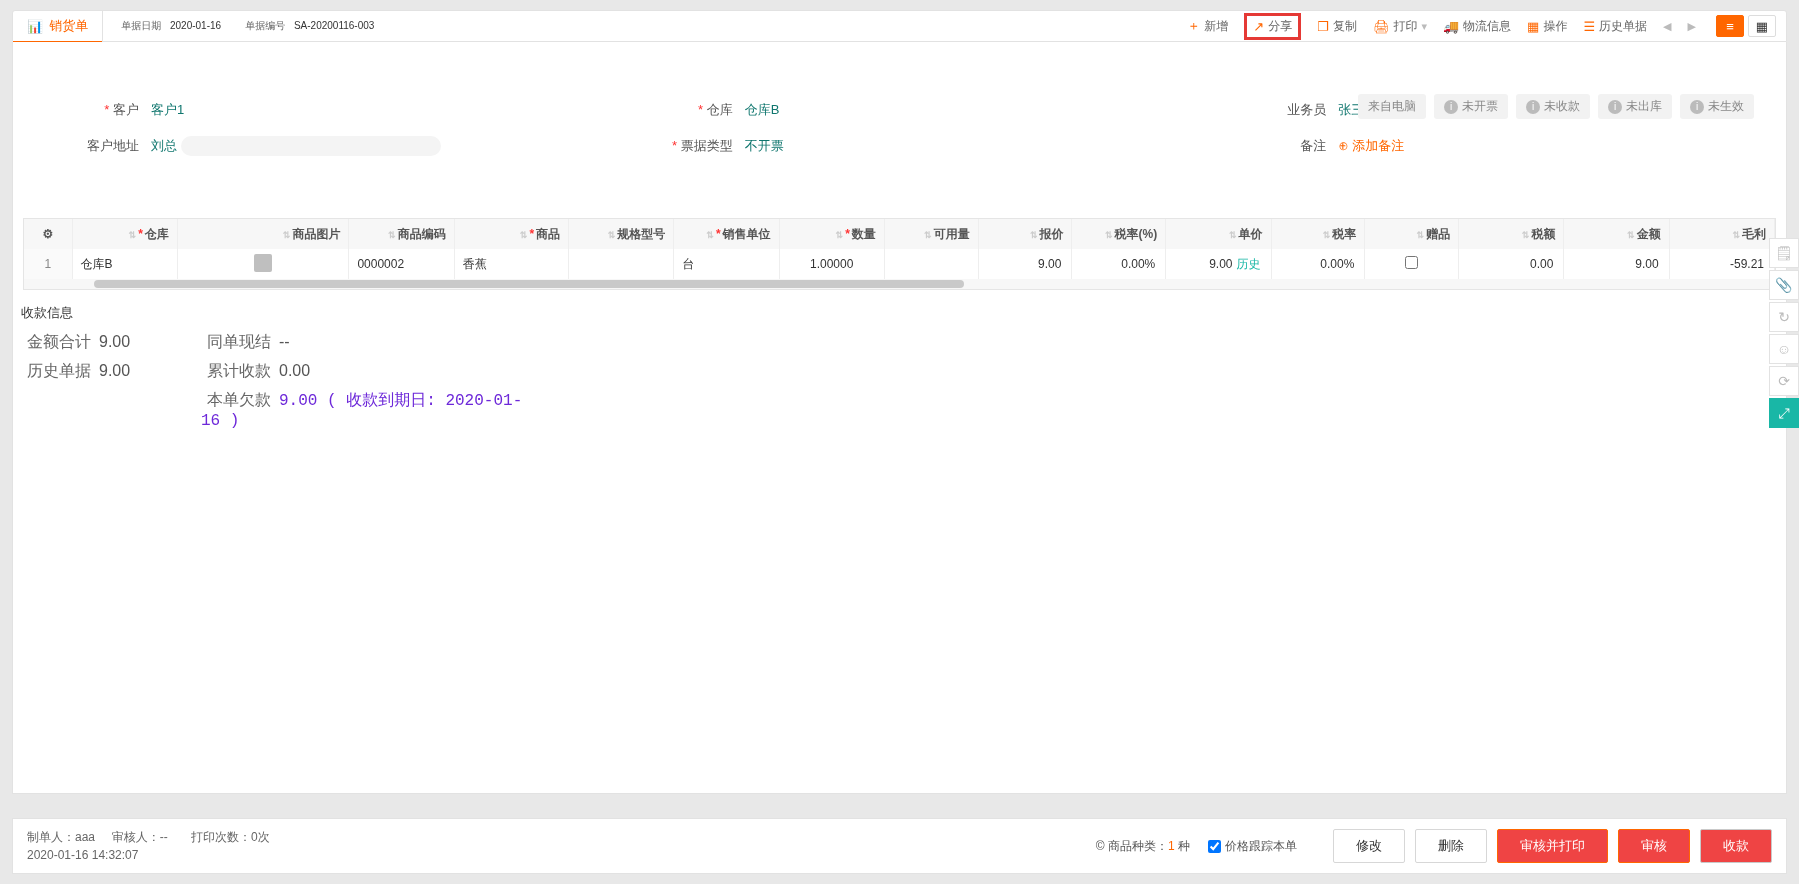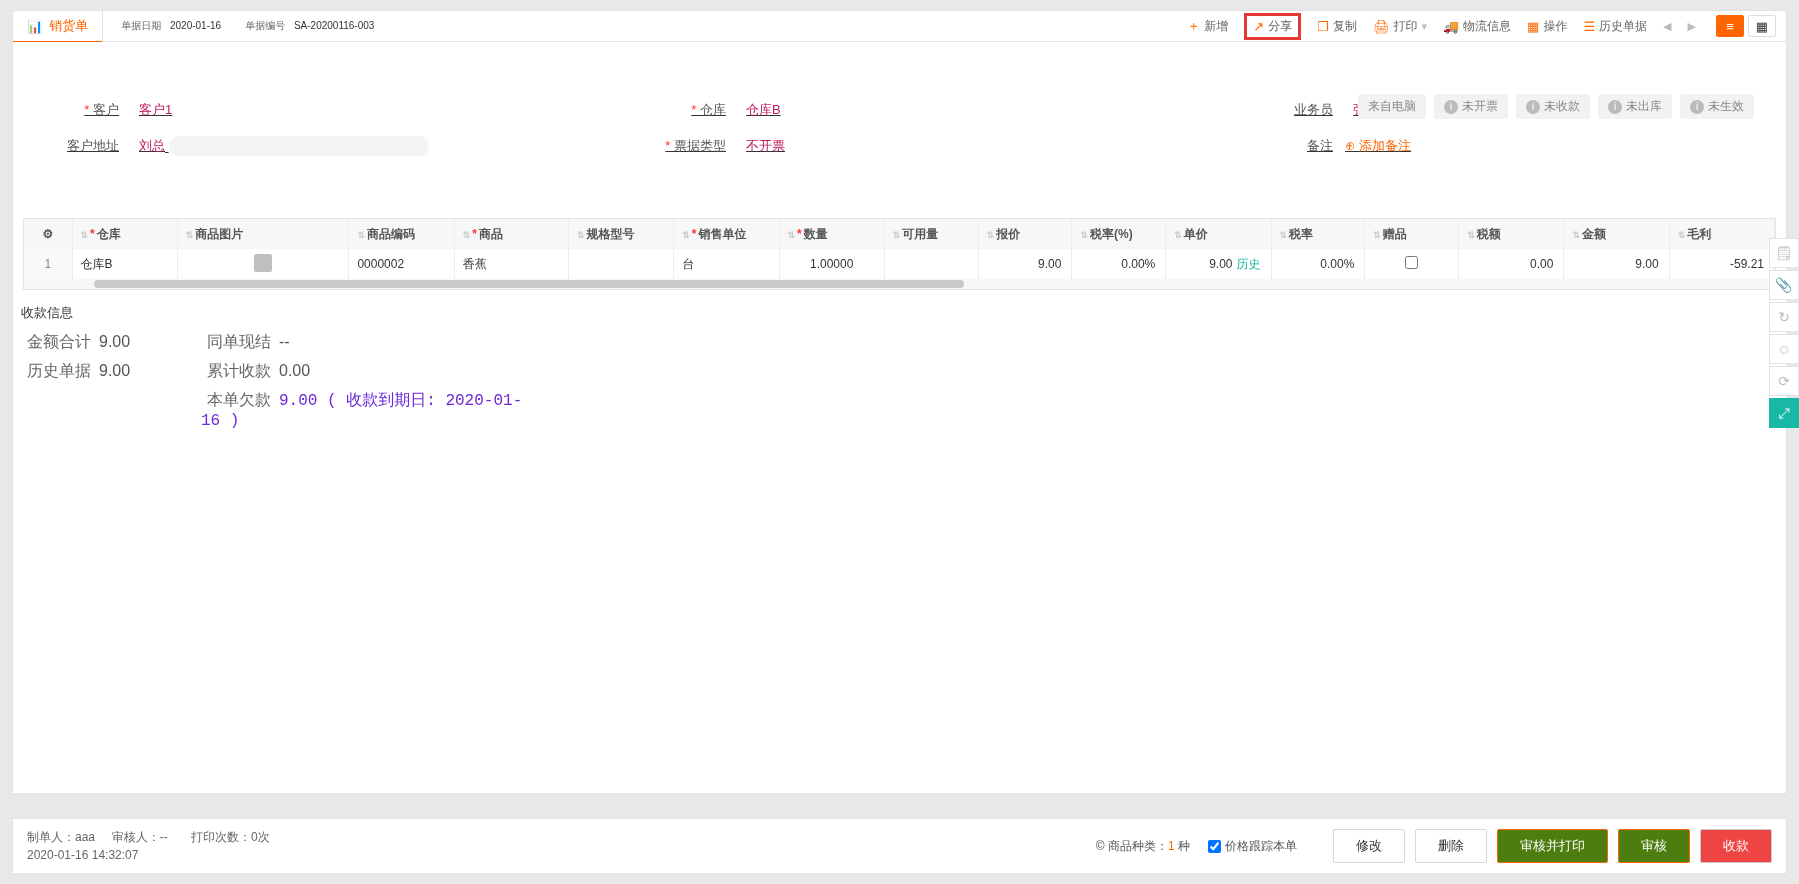--- a/index.html
+++ b/index.html
@@ -27,33 +27,33 @@
 
   
   .chips { position:absolute; right:32px; top:52px; display:flex; gap:8px; }
   .chip { background:#f2f2f2; color:#888; padding:4px 10px; border-radius:3px; font-size:12px; display:flex; align-items:center; gap:4px; }
   .chip .ic { display:inline-block; width:14px; height:14px; border-radius:50%; background:#bbb; color:#fff; font-size:10px; line-height:14px; text-align:center; }
 
   
   .panel { position:absolute; left:12px; right:12px; top:42px; bottom:90px; background:#fff;
            border:1px solid #e2e2e2; border-top:none; }
   .form-grid { display:grid; grid-template-columns: 1fr 1fr 1fr; column-gap:80px;
-               padding:50px 16px 18px;text-decoration:underline; }
+               padding:50px 36px 18px; }
   .frow { display:flex; align-items:center; min-height:36px; font-size:13px; }
   .flabel { width:90px; text-align:right; color:#555; margin-right:12px; }
   .req::before { content:"* "; color:#f33; }
-  .fval { color:#be185d;margin-left:8px; }
+  .fval { color:#0f766e; }
   .lnk { color:#f60; cursor:pointer; }
   .blur { display:inline-block; width:260px; height:20px; background:#f4f4f4; border-radius:10px; }
 
   
   .tbl-wrap { margin:0 10px; border:1px solid #e5e5e5; }
   table { border-collapse:collapse; width:100%; table-layout:fixed; }
   th,td { border-right:1px solid #eee; padding:0 8px; height:30px; font-size:12px; overflow:hidden; white-space:nowrap; }
-  thead th { background:#f7f7f7; color:#555; text-align:left; position:relative; }
+  thead th { background:#f7f7f7; color:#555; text-align:right; position:relative; }
   thead th .sort { color:#ccc; font-size:9px; margin-right:2px; }
   thead th .star { color:#f33; margin-right:2px; }
   tbody td { text-align:center; color:#333; }
   tbody td.l { text-align:left; }
   tbody td.r { text-align:right; padding-right:10px; }
   .row-num { width:42px; text-align:center; color:#888; background:#fafafa; }
   .gear-cell { width:42px; text-align:center; }
   .subtotal td { background:#fdf6ef; font-weight:600; }
   .hscroll { height:10px; background:#f7f7f7; position:relative; }
   .hscroll .thumb { position:absolute; left:70px; width:870px; top:1px; height:8px; background:#c9c9c9; border-radius:4px; }
@@ -68,21 +68,21 @@
 
   
   .footer { position:absolute; left:12px; right:12px; bottom:10px; height:56px;
             display:flex; align-items:center; padding:0 14px; background:#fff; border:1px solid #e2e2e2; }
   .fleft { font-size:12px; color:#666; line-height:1.5; }
   .fmid { margin-left:auto; display:flex; align-items:center; gap:18px; font-size:12px; color:#555; }
   .cb { display:inline-flex; align-items:center; gap:4px; }
   .btns { display:flex; gap:10px; margin-left:18px;border-radius:7px; }
   .btn { height:34px; padding:0 22px; display:flex; align-items:center; justify-content:center;
          border:1px solid #d7d7d7; background:#fff; color:#333; border-radius:2px; font-size:13px; cursor:pointer; }
-  .btn.pri { background:#4d7c0f; border-color:#f60; color:#fff; }
+  .btn.pri { background:#ef4444; border-color:#f60; color:#fff; }
   .btn.dis { background:#ef4444; border-color:#c9c9c9; color:#fff; cursor:not-allowed; }
 
   
   .rail { position:absolute; right:0; top:238px; width:30px; display:flex; flex-direction:column; gap:2px; }
   .rail .rb { width:30px; height:30px; background:#fff; border:1px solid #e2e2e2; color:#bbb;
               display:flex; align-items:center; justify-content:center; font-size:14px; cursor:pointer; }
   .rail .rb.accent { background:#19b7a6; color:#fff; border-color:#19b7a6; }
 
   .pimg { width:18px; height:18px; background:#bfbfbf; border-radius:2px; display:inline-block; }
 </style>

